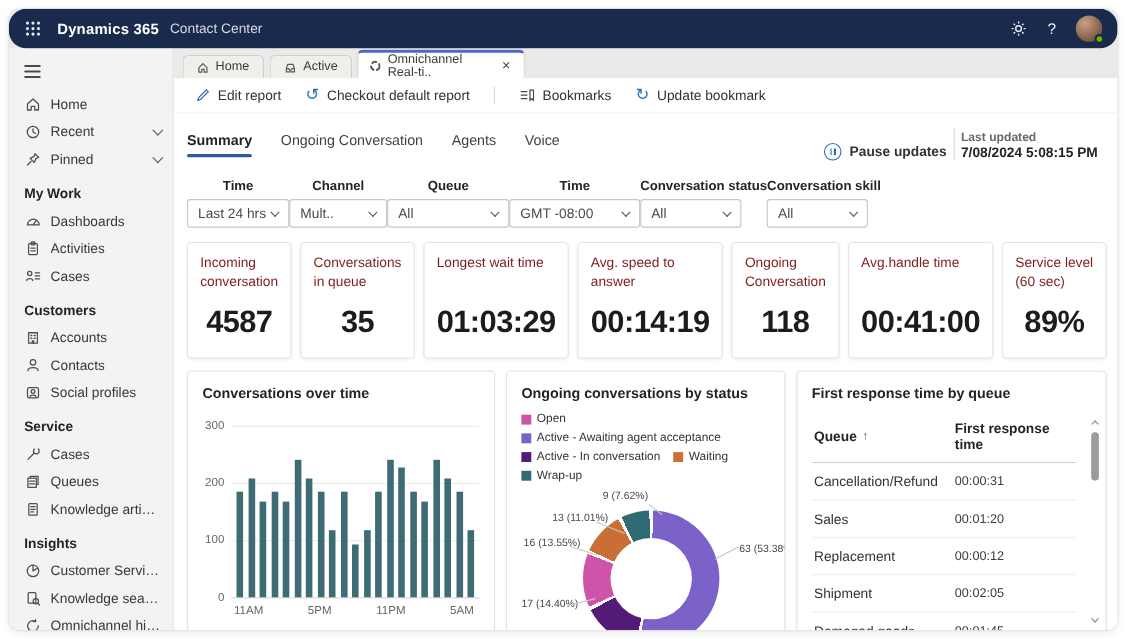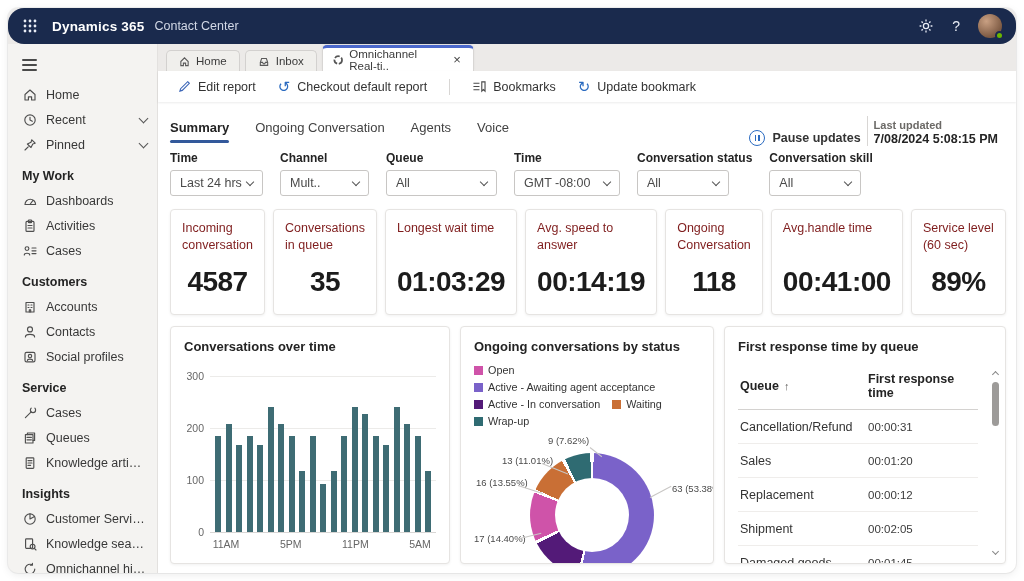--- a/index.html
+++ b/index.html
@@ -53,25 +53,25 @@
   .r-right { margin-left:auto; display:flex; align-items:flex-end; gap:6px; padding-right:8px;font-weight:bold; }
   .pause { display:flex; align-items:center; gap:7px; font-size:12.5px; color:#333; cursor:pointer; }
   .pause-ico { width:16px; height:16px; border:1.4px solid #2b6bc0; border-radius:50%; position:relative; flex:none; }
   .pause-ico:before, .pause-ico:after { content:""; position:absolute; top:4px; width:1.6px; height:5.5px; background:#2b6bc0; }
   .pause-ico:before { left:4.5px; } .pause-ico:after { right:4.5px; }
   .vr { width:1px; height:30px; background:#d8d6d4; }
   .lu-label { font-size:11px; color:#6b6966; }
   .lu-value { font-size:12.5px; color:#242424; margin-top:1px; }
 
   
-  .filters { display:flex; gap:17px; margin-top:5px; }
+  .filters { display:flex; margin-top:16px;text-align:center; }
   .f-label { font-size:12px; font-weight:bold; color:#242424; margin-bottom:5px; }
   .f-select { height:26px; border:1px solid #c8c6c4; border-radius:3px; background:#fff; display:flex; align-items:center; padding:0 9px; font-size:12.5px; color:#4a4a4a; cursor:pointer; }
   .f-select .chev { margin-left:auto; width:6px; height:6px; border-color:#555; }
-  .fw1{width:93px}.fw2{width:89px}.fw3{width:111px}.fw4{width:106px}.fw5{width:92px}.fw6{width:92px}
+  .fw1{width:93px}.fw2{width:89px}.fw3{width:111px}.fw4{width:119px}.fw5{width:92px}.fw6{width:92px}
 
   
   .kpis { display:flex; gap:8px; margin-top:13px; }
   .kpi { flex:1; height:106px; background:#fff; border:1px solid #e6e4e2; border-radius:4px; box-shadow:0 1px 3px rgba(0,0,0,.06); padding:10px 11px; }
   .kpi .k-label { font-size:12.5px; color:#7f1d1d; line-height:1.35; min-height:34px; }
   .kpi .k-value { font-size:28px; font-weight:600; color:#1c1c1c; text-align:center; margin-top:12px; letter-spacing:-.5px; }
 
   
   .charts { display:flex; gap:10px; margin-top:11px; }
   .card { background:#fff; border:1px solid #e6e4e2; border-radius:4px; box-shadow:0 1px 3px rgba(0,0,0,.06); padding:12px 13px; height:238px; overflow:hidden; position:relative; }
@@ -327,21 +327,21 @@
         <span class="btab">
           <svg width="11" height="11" viewBox="0 0 12 12">
               <path d="M2 6 L6 2 L10 6 V10.5 H7.2 V7.8 H4.8 V10.5 H2 Z"></path>
             </svg>
           <span>Home</span>
         </span>
         <span class="btab">
           <svg width="12" height="11" viewBox="0 0 12 12">
               <path d="M2 7 L3.4 2.8 H8.6 L10 7 V10.2 H2 Z M2 7 H4.4 L5.3 8.4 H6.7 L7.6 7 H10"></path>
             </svg>
-          <span>Inbox</span>
+          <span>Active</span>
         </span>
         <span class="btab active">
           <svg width="12" height="12" viewBox="0 0 12 12">
               <circle cx="6" cy="6" r="4.4" fill="none" stroke="#555" stroke-width="2" stroke-dasharray="6 2"></circle>
             </svg>
           <span>Omnichannel Real-ti..</span>
           <span class="x">×</span>
         </span>
       </div>
 

